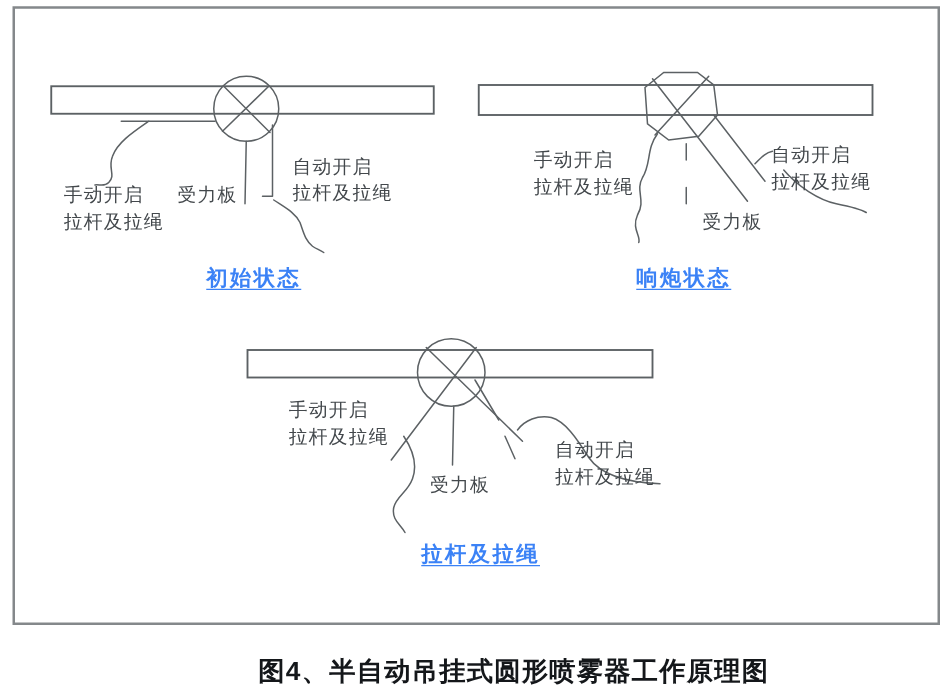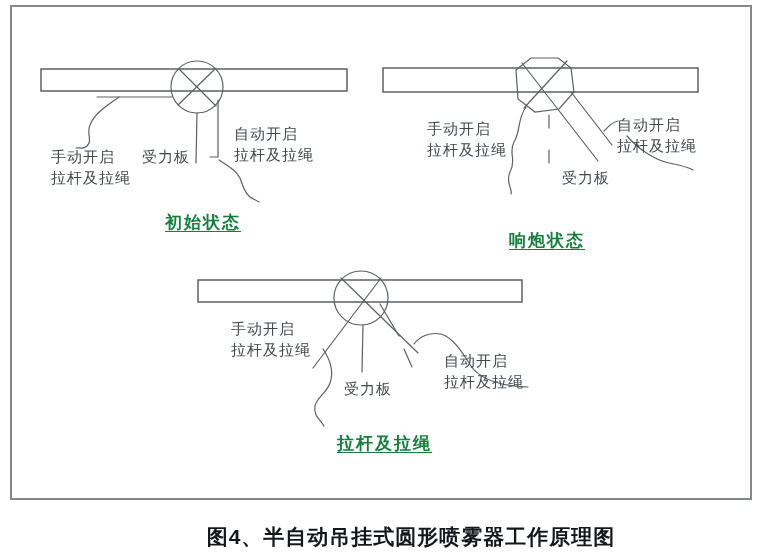--- a/index.html
+++ b/index.html
@@ -7,21 +7,21 @@
     width:760px;height:558px;position:relative;background:#ffffff;
     font-family:"Liberation Sans","DejaVu Sans",sans-serif;
     overflow:hidden;
   }
   #linework{position:absolute;left:0;top:0;}
   .lbl{
     position:absolute;color:#43484c;font-size:15px;letter-spacing:1px;
     line-height:21px;white-space:pre-line;
   }
   .state-caption{
-    position:absolute;color:#15803d;font-size:17px;font-weight:bold;
+    position:absolute;color:#3b82f6;font-size:17px;font-weight:bold;
     letter-spacing:2px;text-decoration:underline;text-underline-offset:3px;
     white-space:nowrap;
   }
   .figure-caption{
     position:absolute;left:0;top:523px;width:760px;text-align:center;
     color:#14171a;font-size:21px;font-weight:bold;letter-spacing:1px;padding-left:31px;
   }
   svg .ln{stroke:#5c6164;fill:none;stroke-width:1.2;stroke-linecap:round;}
   svg .bar{stroke:#5c6164;fill:#ffffff;stroke-width:1.5;}
   svg .frame{stroke:#84888b;fill:none;stroke-width:2;}
@@ -72,21 +72,21 @@
 <div class="lbl" style="left:142px;top:146px;">受力板</div>
 <div class="lbl" style="left:234px;top:123px;">自动开启
 拉杆及拉绳</div>
 <div class="state-caption" style="left:165px;top:211px;">初始状态</div>
 
 <div class="lbl" style="left:427px;top:118px;">手动开启
 拉杆及拉绳</div>
 <div class="lbl" style="left:562px;top:167px;">受力板</div>
 <div class="lbl" style="left:617px;top:114px;">自动开启
 拉杆及拉绳</div>
-<div class="state-caption" style="left:509px;top:229px;">响炮状态</div>
+<div class="state-caption" style="left:509px;top:211px;">响炮状态</div>
 
 <div class="lbl" style="left:231px;top:318px;">手动开启
 拉杆及拉绳</div>
 <div class="lbl" style="left:344px;top:378px;">受力板</div>
 <div class="lbl" style="left:444px;top:350px;">自动开启
 拉杆及拉绳</div>
 <div class="state-caption" style="left:337px;top:432px;">拉杆及拉绳</div>
 
 <div class="figure-caption">图4、半自动吊挂式圆形喷雾器工作原理图</div>
 

